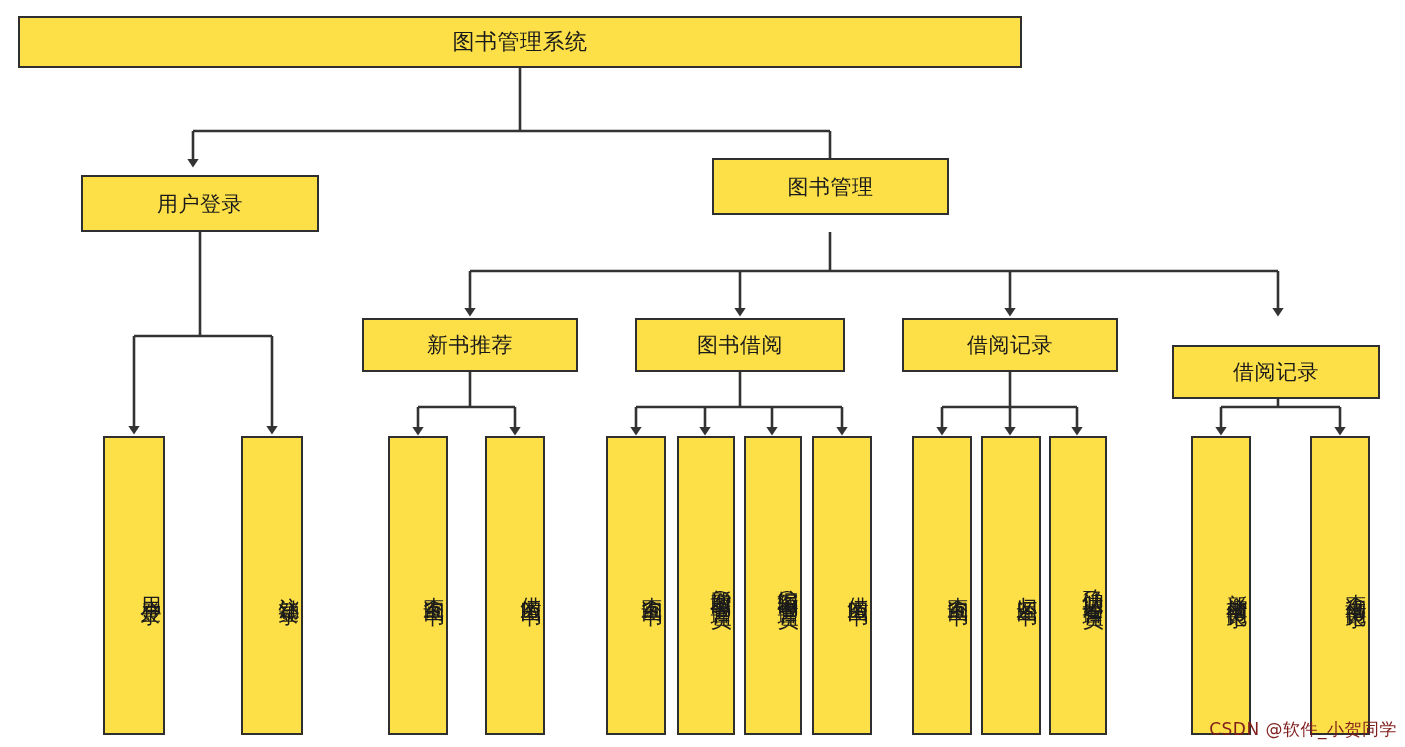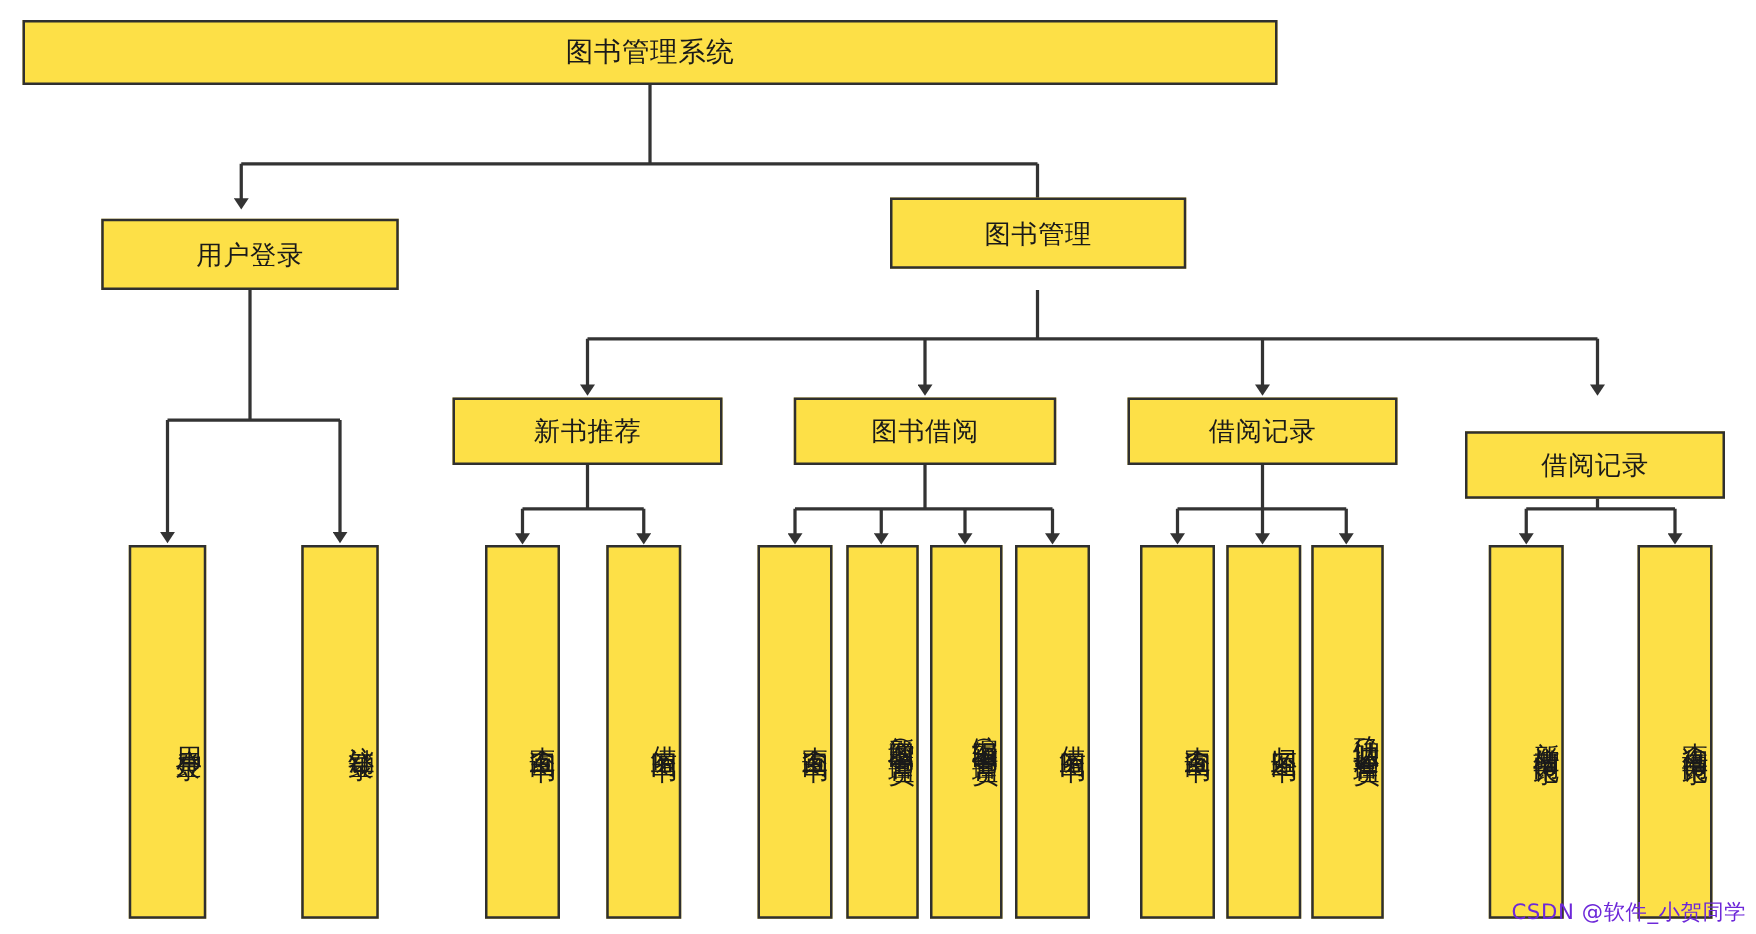--- a/index.html
+++ b/index.html
@@ -57,21 +57,21 @@
   .vtext {
     writing-mode: vertical-rl;
     text-orientation: upright;
     display: block;
   }
   #watermark {
     position: absolute;
     right: 8px;
     bottom: 6px;
     font-size: 17px;
-    color: #6d28d9;
+    color: #7f1d1d;
     white-space: nowrap;
     letter-spacing: 0.5px;
   }
 </style>
 </head>
 <body>
 
 <div id="stage">
 
   <svg id="wires" viewBox="0 0 1405 747" width="1405" height="747" xmlns="http://www.w3.org/2000/svg">

